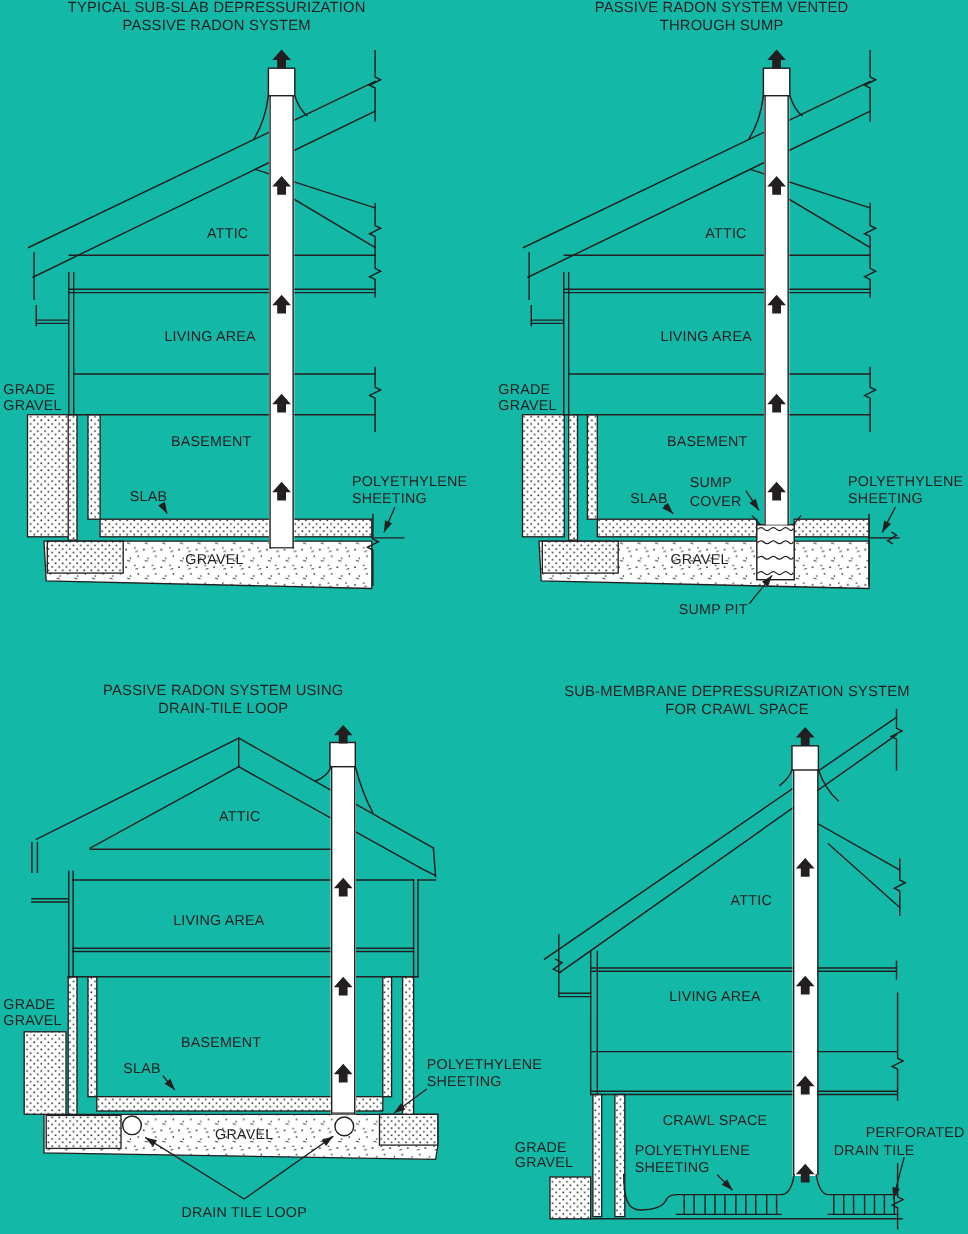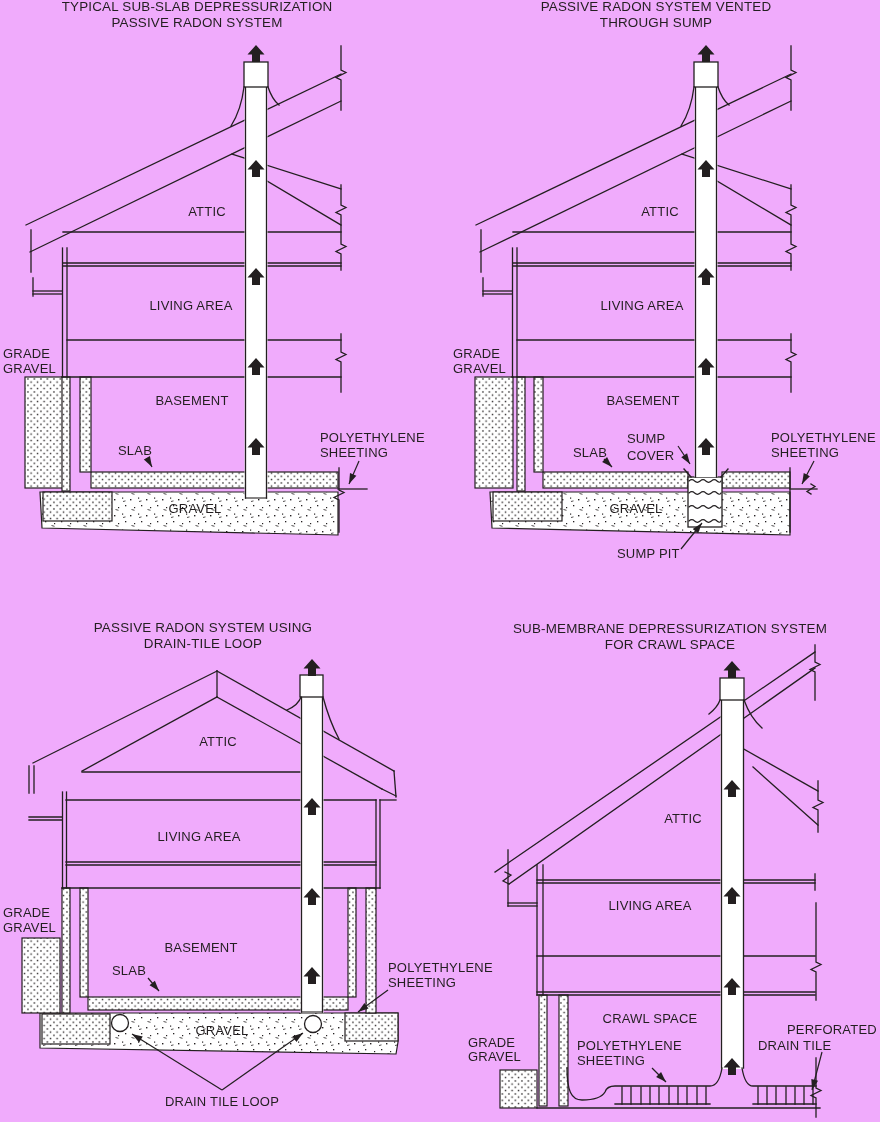--- a/index.html
+++ b/index.html
@@ -1,16 +1,16 @@
 <!DOCTYPE html>
 <html><head>
 <meta charset="utf-8">
 <style>
   html,body{margin:0;padding:0;background:#ffffff;}
-  .stage{width:880px;height:1122px;position:relative;background:#f0abfc;}
+  .stage{width:880px;height:1122px;position:relative;background:#14b8a6;}
   svg text{font-family:"Liberation Sans",sans-serif;font-size:13px;fill:#231f20;letter-spacing:.2px;}
   svg .ttl{font-size:13.4px;}
   svg .mid{text-anchor:middle;}
   .ln{stroke:#231f20;stroke-width:1.3;fill:none;stroke-linecap:square;}
   .thin{stroke-width:1.1;}
   .fil{fill:url(#dots);stroke:#231f20;stroke-width:1.2;}
   .grv{fill:url(#grav);stroke:#231f20;stroke-width:1.2;}
   .wht{fill:#ffffff;stroke:none;}
   .whs{fill:#ffffff;stroke:#231f20;stroke-width:1.3;}
   .blk{fill:#231f20;stroke:none;}

